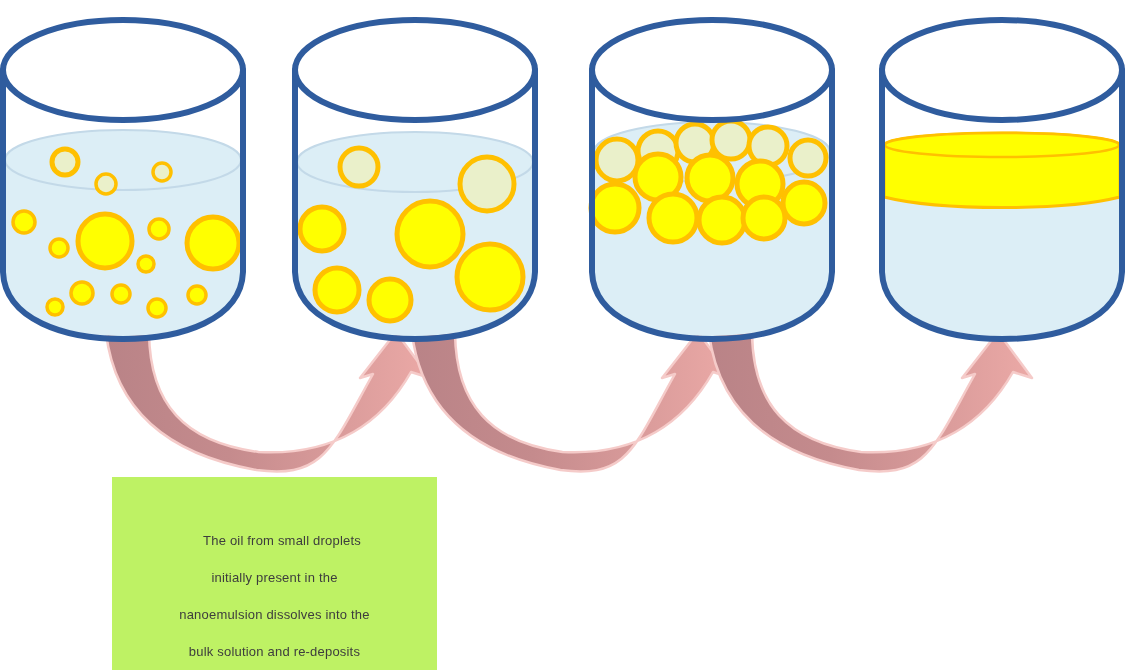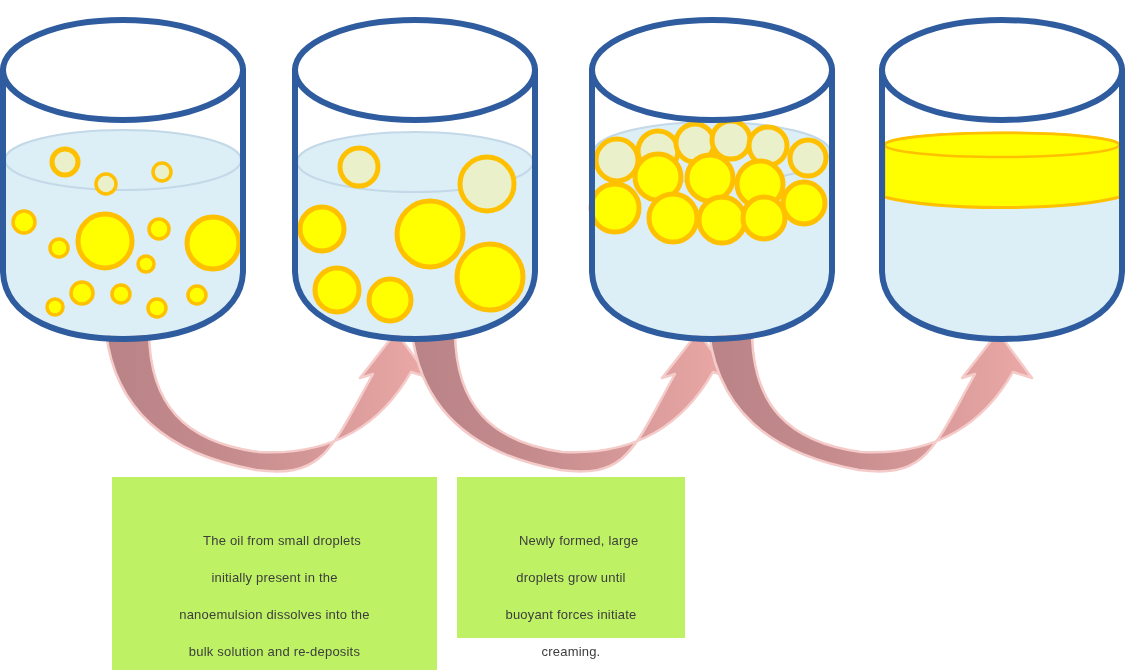--- a/index.html
+++ b/index.html
@@ -95,19 +95,13 @@
       </g>
     </svg>
 
   <div id="cap1" class="caption">
     <span>The oil from small droplets
 initially present in the
 nanoemulsion dissolves into the
 bulk solution and re-deposits
 into larger droplets.</span>
   </div>
-  <div id="cap2" class="caption">
-    <span>Newly formed, large
-droplets grow until
-buoyant forces initiate
-creaming.</span>
-  </div>
 </div>
 
 </body></html>

